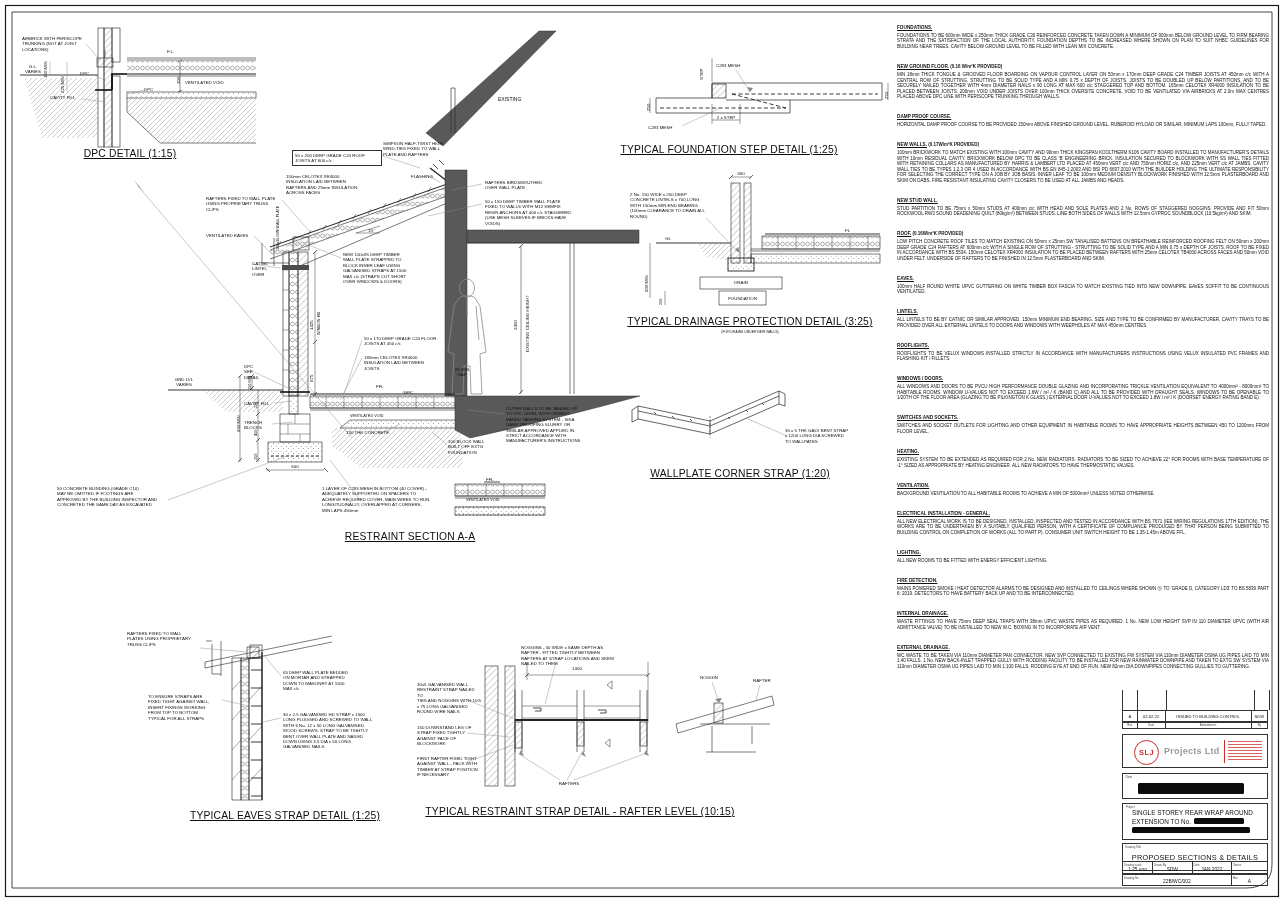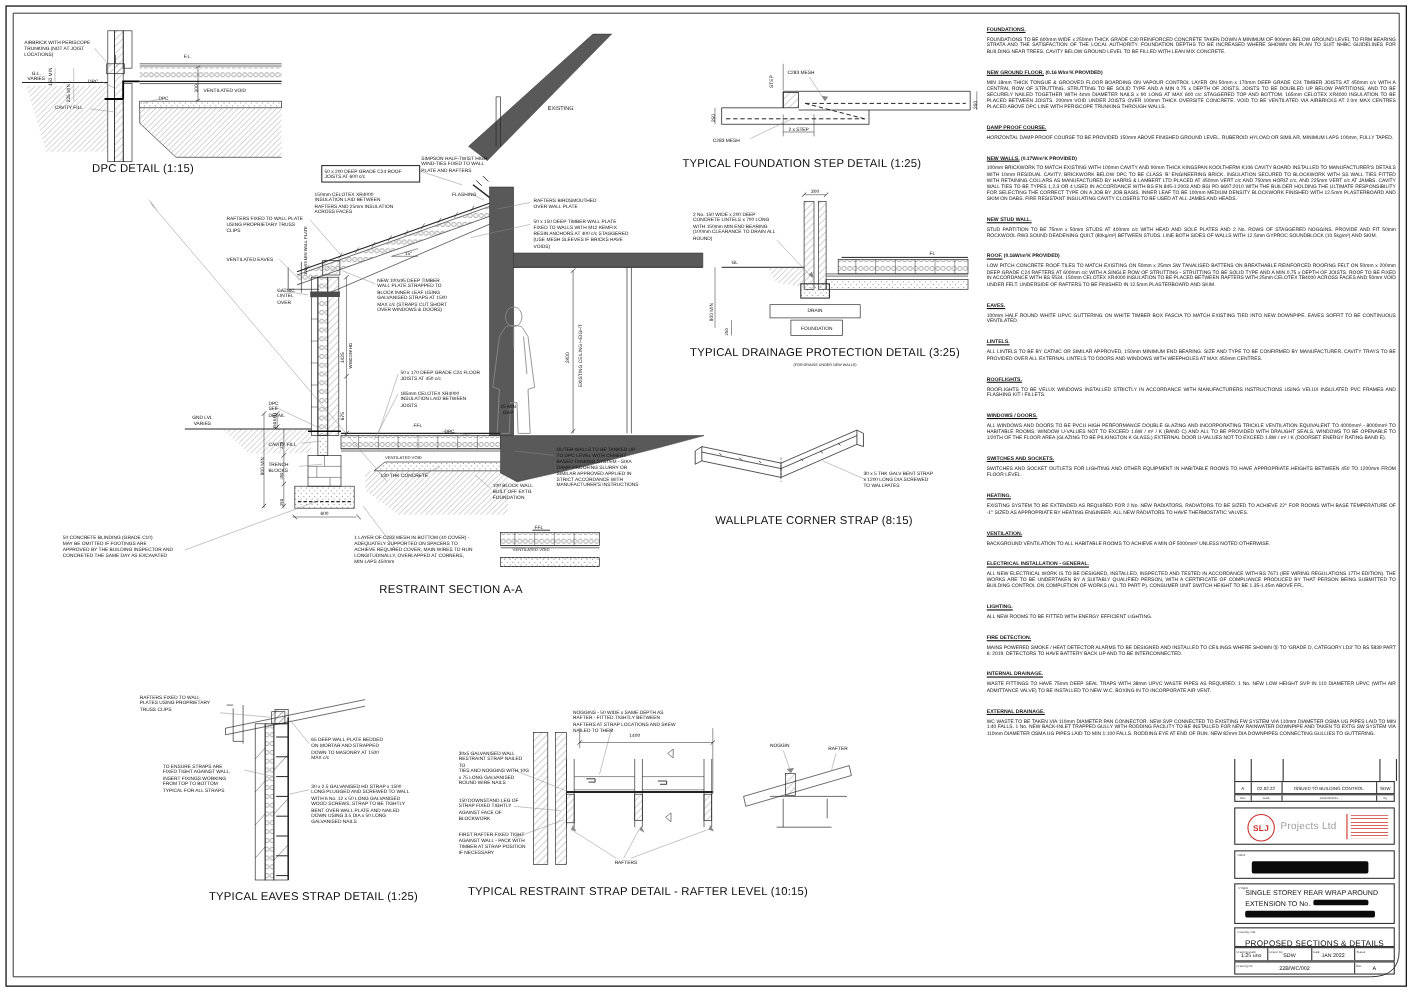--- a/index.html
+++ b/index.html
@@ -2,21 +2,21 @@
 <html><head>
 <meta charset="utf-8">
 <style>
   html,body{margin:0;padding:0;background:#fff;}
   .page{position:relative;width:1284px;height:902px;background:#fff;overflow:hidden;
         font-family:"Liberation Sans",sans-serif;color:#111;}
   svg.linework{position:absolute;left:0;top:0;}
   
   #annotations .ann{position:absolute;font-size:4.4px;line-height:1.22;white-space:pre-line;color:#111;}
   #annotations .ann.vert{transform:rotate(-90deg);transform-origin:0 0;white-space:nowrap;}
-  #annotations .ann.t1{font-size:10.3px;letter-spacing:.2px;white-space:nowrap;color:#0d0d0d;}
+  #annotations .ann.t1{font-size:10.3px;letter-spacing:.2px;white-space:nowrap;color:#0d0d0d;text-decoration:underline;}
   #annotations .ann.t2{font-size:3.4px;}
   #annotations .ann.box{border:.5px solid #333;padding:1.5px 2px;background:#fff;white-space:pre-line;}
   
   .specs{position:absolute;left:897px;top:15px;width:372px;}
   .spec{margin-bottom:4.6px;}
   .spec-h{font-size:4.7px;font-weight:bold;text-decoration:underline;}
   .spec-sfx{font-size:4.5px;font-weight:bold;}
   .spec-b{font-size:4.5px;line-height:1.22;text-align:justify;}
   
   .tb{position:absolute;left:1122px;top:690px;width:146px;height:196px;font-family:"Liberation Sans",sans-serif;}
@@ -25,32 +25,32 @@
   .tb-revgrid .g{border-right:.5px solid #333;height:100%;}
   .tb-row{position:absolute;left:0;width:146px;display:flex;border:.5px solid #333;box-sizing:border-box;}
   .tb-rev{top:20px;height:12px;font-size:4.1px;align-items:center;}
   .tb-rev .c{border-right:.5px solid #333;height:100%;display:flex;align-items:center;justify-content:center;text-align:center;overflow:hidden;}
   .tb-revh{top:31.5px;height:7px;font-size:2.8px;color:#444;}
   .tb-revh .c{border-right:.5px solid #333;display:flex;align-items:center;justify-content:center;}
   .tb-box{position:absolute;left:0;width:146px;border:.6px solid #333;box-sizing:border-box;background:#fff;}
   .tb-logo{top:44px;height:34px;}
   .logo-circle{position:absolute;left:11px;top:5px;width:23px;height:23px;border:1.8px solid #c9302c;border-radius:50%;
                display:flex;align-items:center;justify-content:center;font-size:7.5px;font-weight:bold;color:#c9302c;letter-spacing:.4px;}
-  .logo-text{position:absolute;left:41px;top:11px;font-size:9px;font-weight:normal;color:#9b9b9b;letter-spacing:.3px;}
+  .logo-text{position:absolute;left:41px;top:11px;font-size:9px;font-weight:bold;color:#9b9b9b;letter-spacing:.3px;}
   .red-sep{position:absolute;right:42px;top:5px;width:1px;height:23px;background:#c9302c;}
   .red-lines{position:absolute;right:5px;top:6px;width:34px;height:21px;
              background:repeating-linear-gradient(#c9302c 0 .9px,transparent .9px 3px);opacity:.75;}
   .tb-client{top:83px;height:26px;}
   .redact{background:#0b0b0b;border-radius:1.5px;display:inline-block;}
   .bar-client{position:absolute;left:15px;top:9px;width:106px;height:11px;}
   .tb-project{top:113px;height:37px;padding:1px 3px;}
   .proj-line{font-size:6.4px;line-height:1.35;margin-left:6px;}
   .r2{width:50px;height:5.5px;margin-left:3px;}
   .r3{width:118px;height:6px;margin-top:1px;}
-  .tb-title{top:153px;height:18px;}
+  .tb-title{top:153px;height:28px;}
   .dt{text-align:center;font-size:7.4px;margin-top:4px;letter-spacing:.2px;}
   .tb-fields{top:171px;height:13px;}
   .tb-fields .c{border-right:.5px solid #333;height:100%;position:relative;}
   .tb-fields .val{display:block;text-align:center;font-size:4.8px;margin-top:4.5px;}
   .tb-fields .lbl{position:absolute;left:1px;top:.5px;}
   .tb-bottom{top:184px;height:12px;}
   .tb-bottom .c{border-right:.5px solid #333;height:100%;position:relative;}
   .tb-bottom .val{display:block;text-align:center;font-size:4.9px;margin-top:3.5px;}
   .tb-bottom .lbl{position:absolute;left:1px;top:.5px;}
 </style>
@@ -442,21 +442,21 @@
       <div class="ann" style="left: 845px; top: 228px;">FL</div>
       <div class="ann vert" style="left: 644px; top: 292px;">900 MIN</div>
       <div class="ann vert" style="left: 659px; top: 305px; font-size: 3.8px;">250</div>
       <div class="ann" style="left: 700px; top: 280px; width: 82px; text-align: center;">DRAIN</div>
       <div class="ann" style="left: 719px; top: 296px; width: 47px; text-align: center;">FOUNDATION</div>
       <div class="ann t1" style="left: 618px; top: 316px; width: 264px; text-align: center;">TYPICAL DRAINAGE PROTECTION DETAIL (3:25)</div>
       <div class="ann t2" style="left: 618px; top: 330px; width: 264px; text-align: center;">(FOR DRAINS UNDER NEW WALLS)</div>
       <div class="ann" style="left: 785px; top: 428px; width: 76px;">30 x 5 THK GALV BENT STRAP
 x 1200 LONG DIA SCREWED
 TO WALLPATES</div>
-      <div class="ann t1" style="left: 625px; top: 468px; width: 230px; text-align: center;">WALLPLATE CORNER STRAP  (8:15)</div>
+      <div class="ann t1" style="left: 625px; top: 468px; width: 230px; text-align: center;">WALLPLATE CORNER STRAP  (1:20)</div>
       <div class="ann" style="left: 127px; top: 631px; width: 72px;">RAFTERS FIXED TO WALL
 PLATES USING PROPRIETARY
 TRUSS CLIPS</div>
       <div class="ann" style="left: 148px; top: 694px; width: 72px;">TO ENSURE STRAPS ARE
 FIXED TIGHT AGAINST WALL,
 INSERT FIXINGS WORKING
 FROM TOP TO BOTTOM
 TYPICAL FOR ALL STRAPS</div>
       <div class="ann" style="left: 283px; top: 670px; width: 80px;">65 DEEP WALL PLATE BEDDED
 ON MORTAR AND STRAPPED

